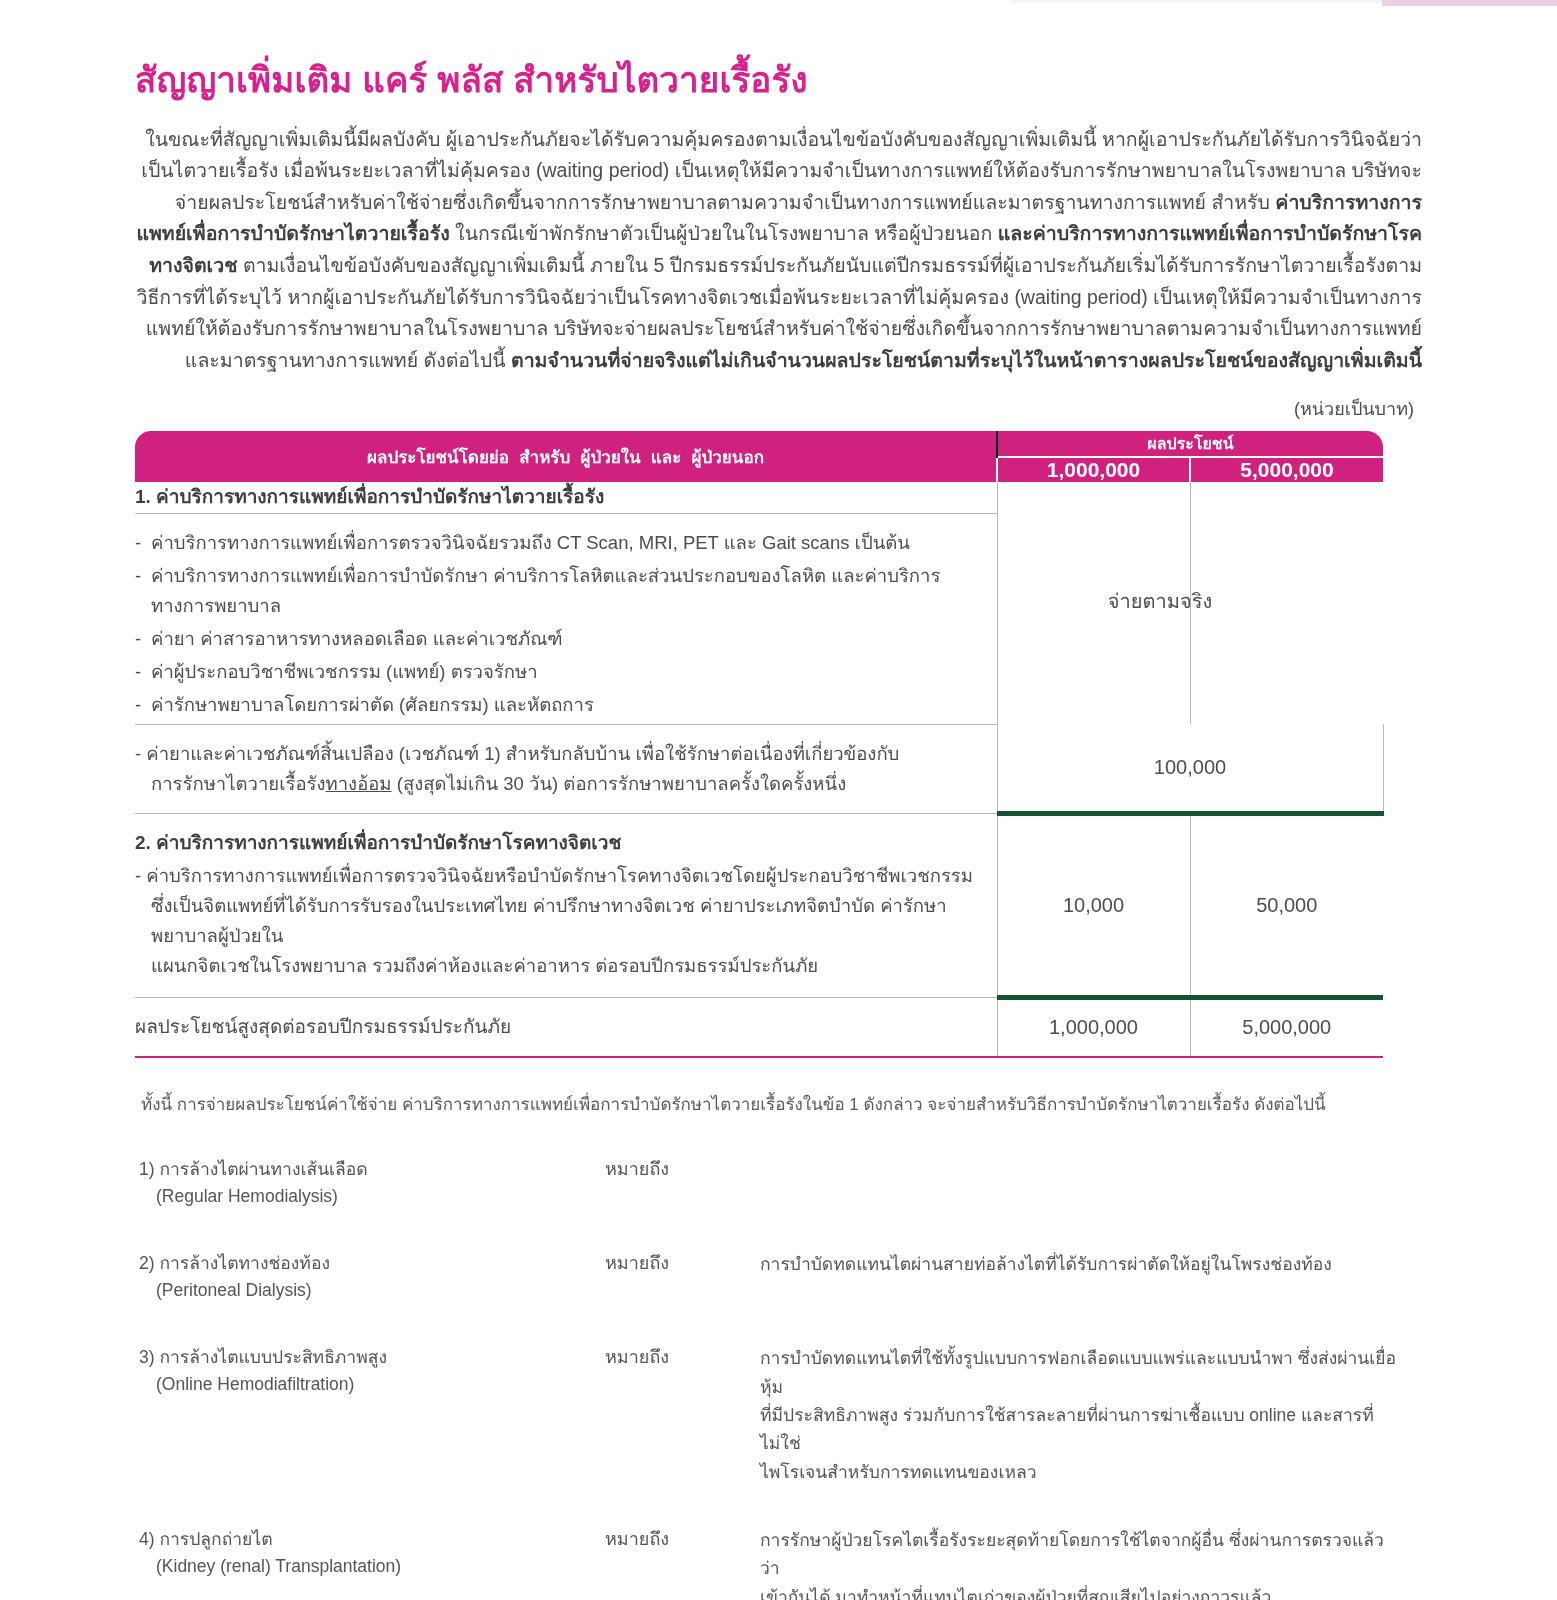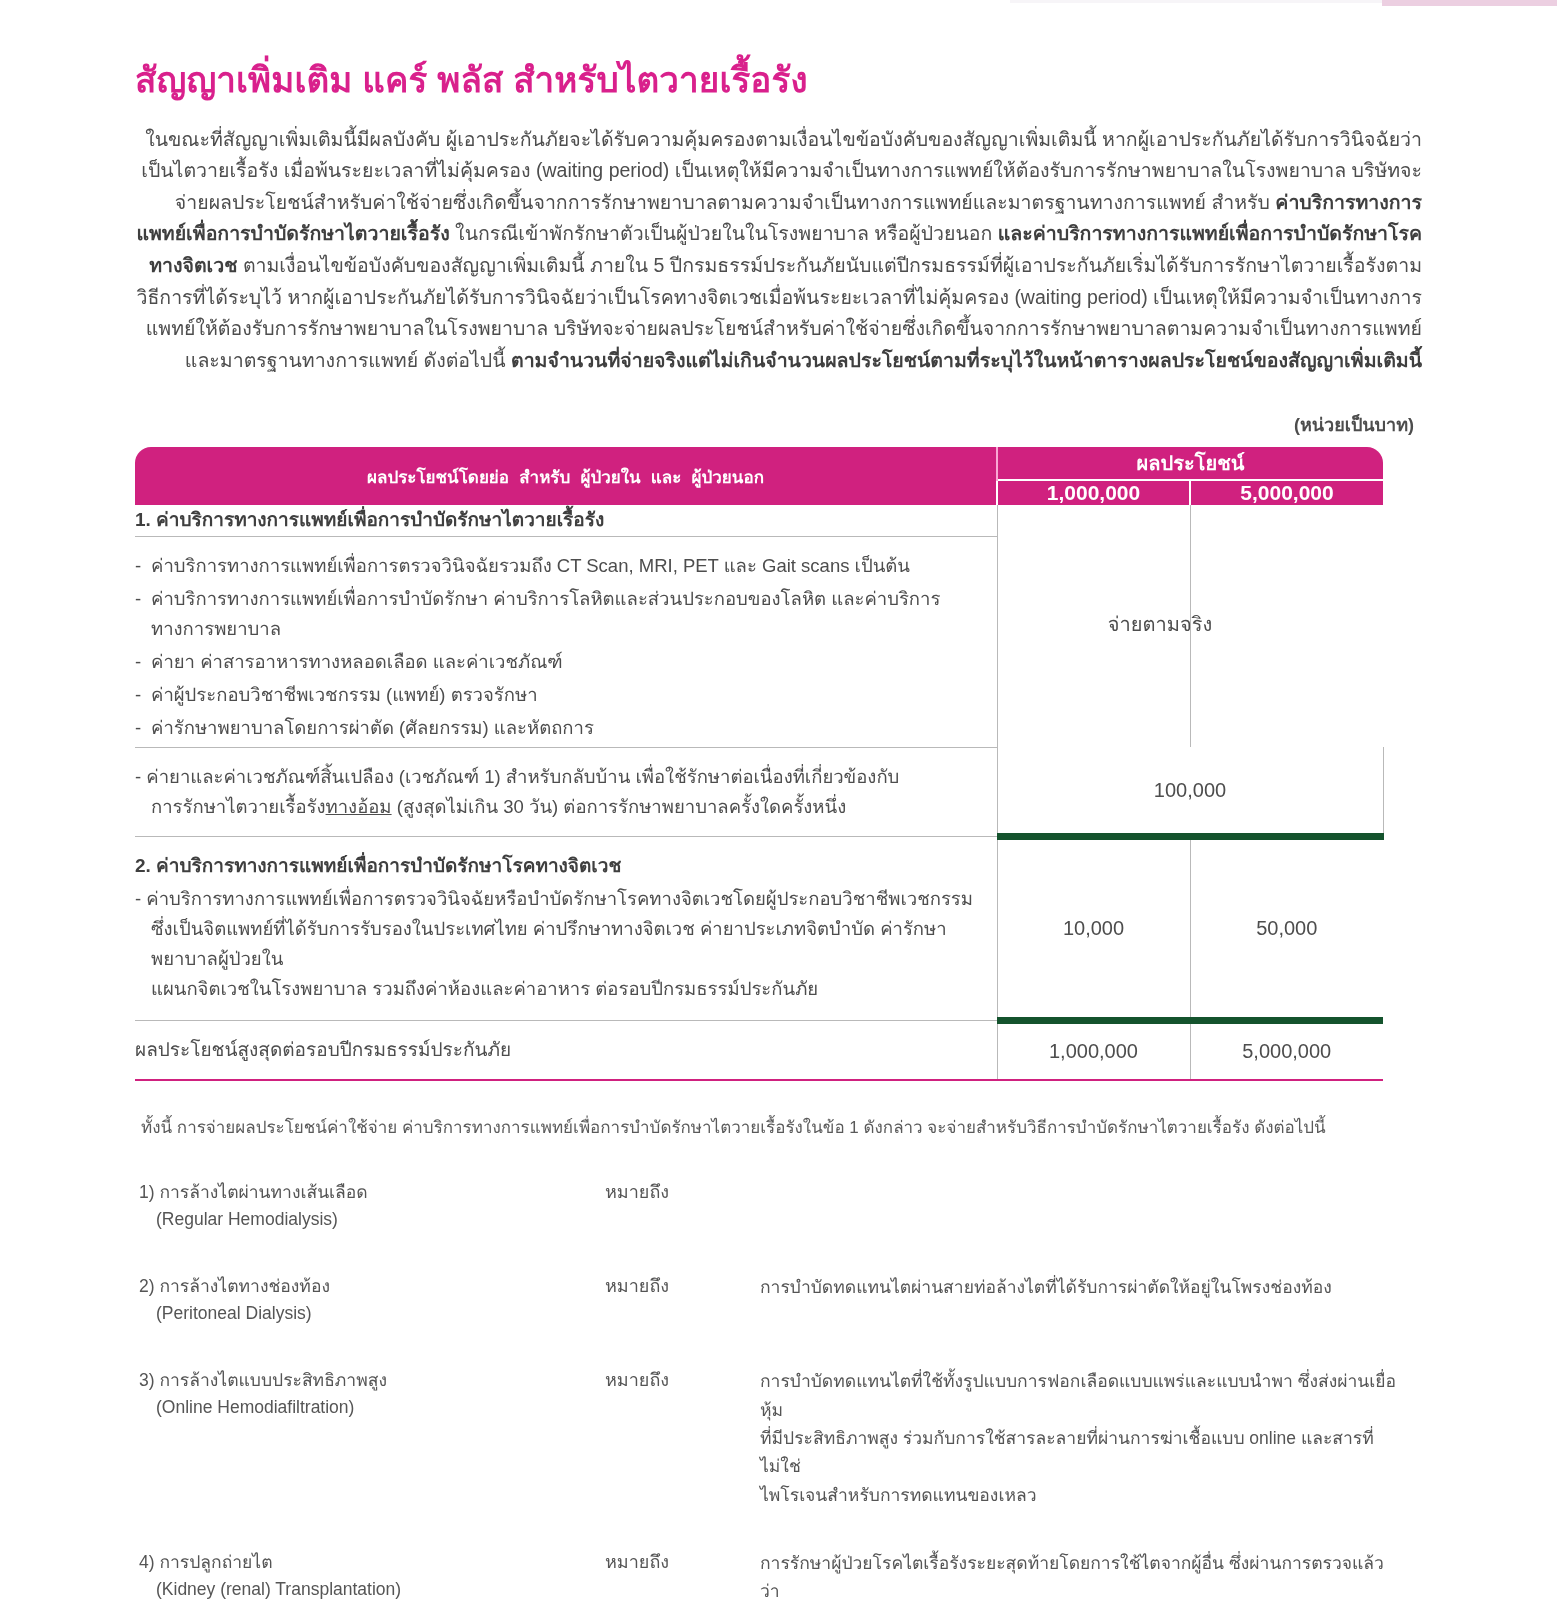--- a/index.html
+++ b/index.html
@@ -54,26 +54,25 @@
   p.intro {
     margin: 22px 0 0 0;
     font-size: 19.5px;
     line-height: 1.62;
     color: #4d4d4d;
     text-align: right;
   }
   p.intro b { font-weight: bold; color: #3f3f3f; }
 
   .unit-note {
-    margin: 34px 0 8px 0;
+    margin: 18px 0 8px 0;
     text-align: right;
     font-size: 18px;
     color: #4d4d4d;
     padding-right: 8px;
-    font-weight: bold;
   }
 
   
   table.benefits {
     width: 1248px;
     border-collapse: collapse;
     table-layout: fixed;
     margin-top: 4px;
   }
   table.benefits th, table.benefits td {
@@ -87,23 +86,23 @@
     font-weight: bold;
   }
   .hd-left {
     border-top-left-radius: 16px;
     font-size: 17px;
     padding: 16px 10px;
     font-family: Liberation Mono, monospace;
   }
   .hd-benefit-top {
     border-top-right-radius: 16px;
-    font-size: 20px;
+    font-size: 16px;
     padding: 12px 6px 10px 6px;
-    border-left: 2px solid #f9a8d4;
+    border-left: 2px solid #0f172a;
     text-align: center;
   }
   .hd-amt {
     font-size: 21px;
     padding: 10px 6px 12px 6px;
     border-top: 2px solid #ffffff;
     border-left: 2px solid #ffffff;
   }
 
   td.cell-text {
@@ -111,21 +110,21 @@
     line-height: 1.62;
     color: #4d4d4d;
     padding: 12px 14px 12px 14px;
     border-bottom: 1px solid #b9b9b9;
     border-right: 1px solid #b9b9b9;
   }
   td.cell-val {
     text-align: center;
     font-size: 20px;
     color: #4d4d4d;
-    border-bottom: 7px solid #14532d;
+    border-bottom: 5px solid #14532d;
     border-right: 1px solid #b9b9b9;
     padding: 10px 6px;
   }
   td.cell-val.last { border-right: none; }
   td.cell-blank {
     border-bottom: none;
     border-right: 1px solid #b9b9b9;
   }
   td.cell-blank.last { border-right: none; }
 

